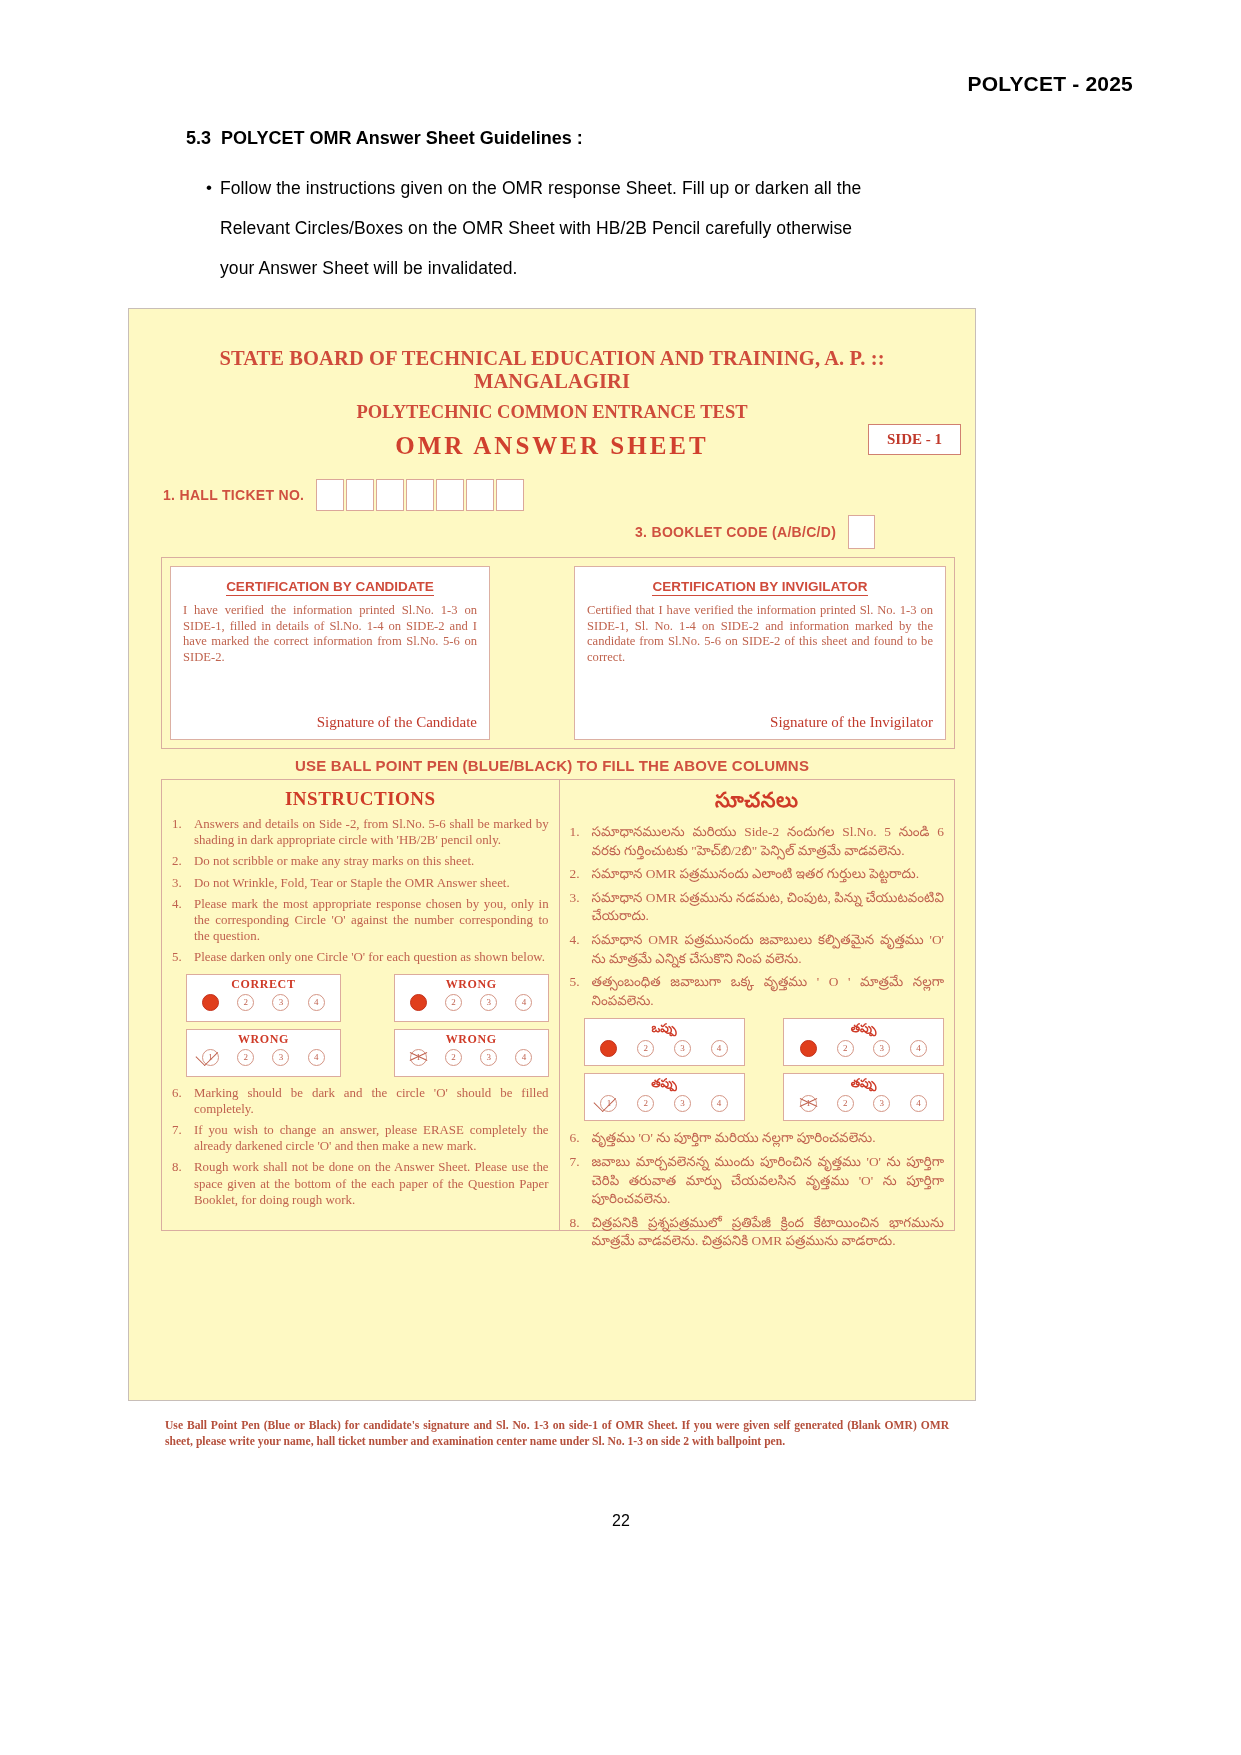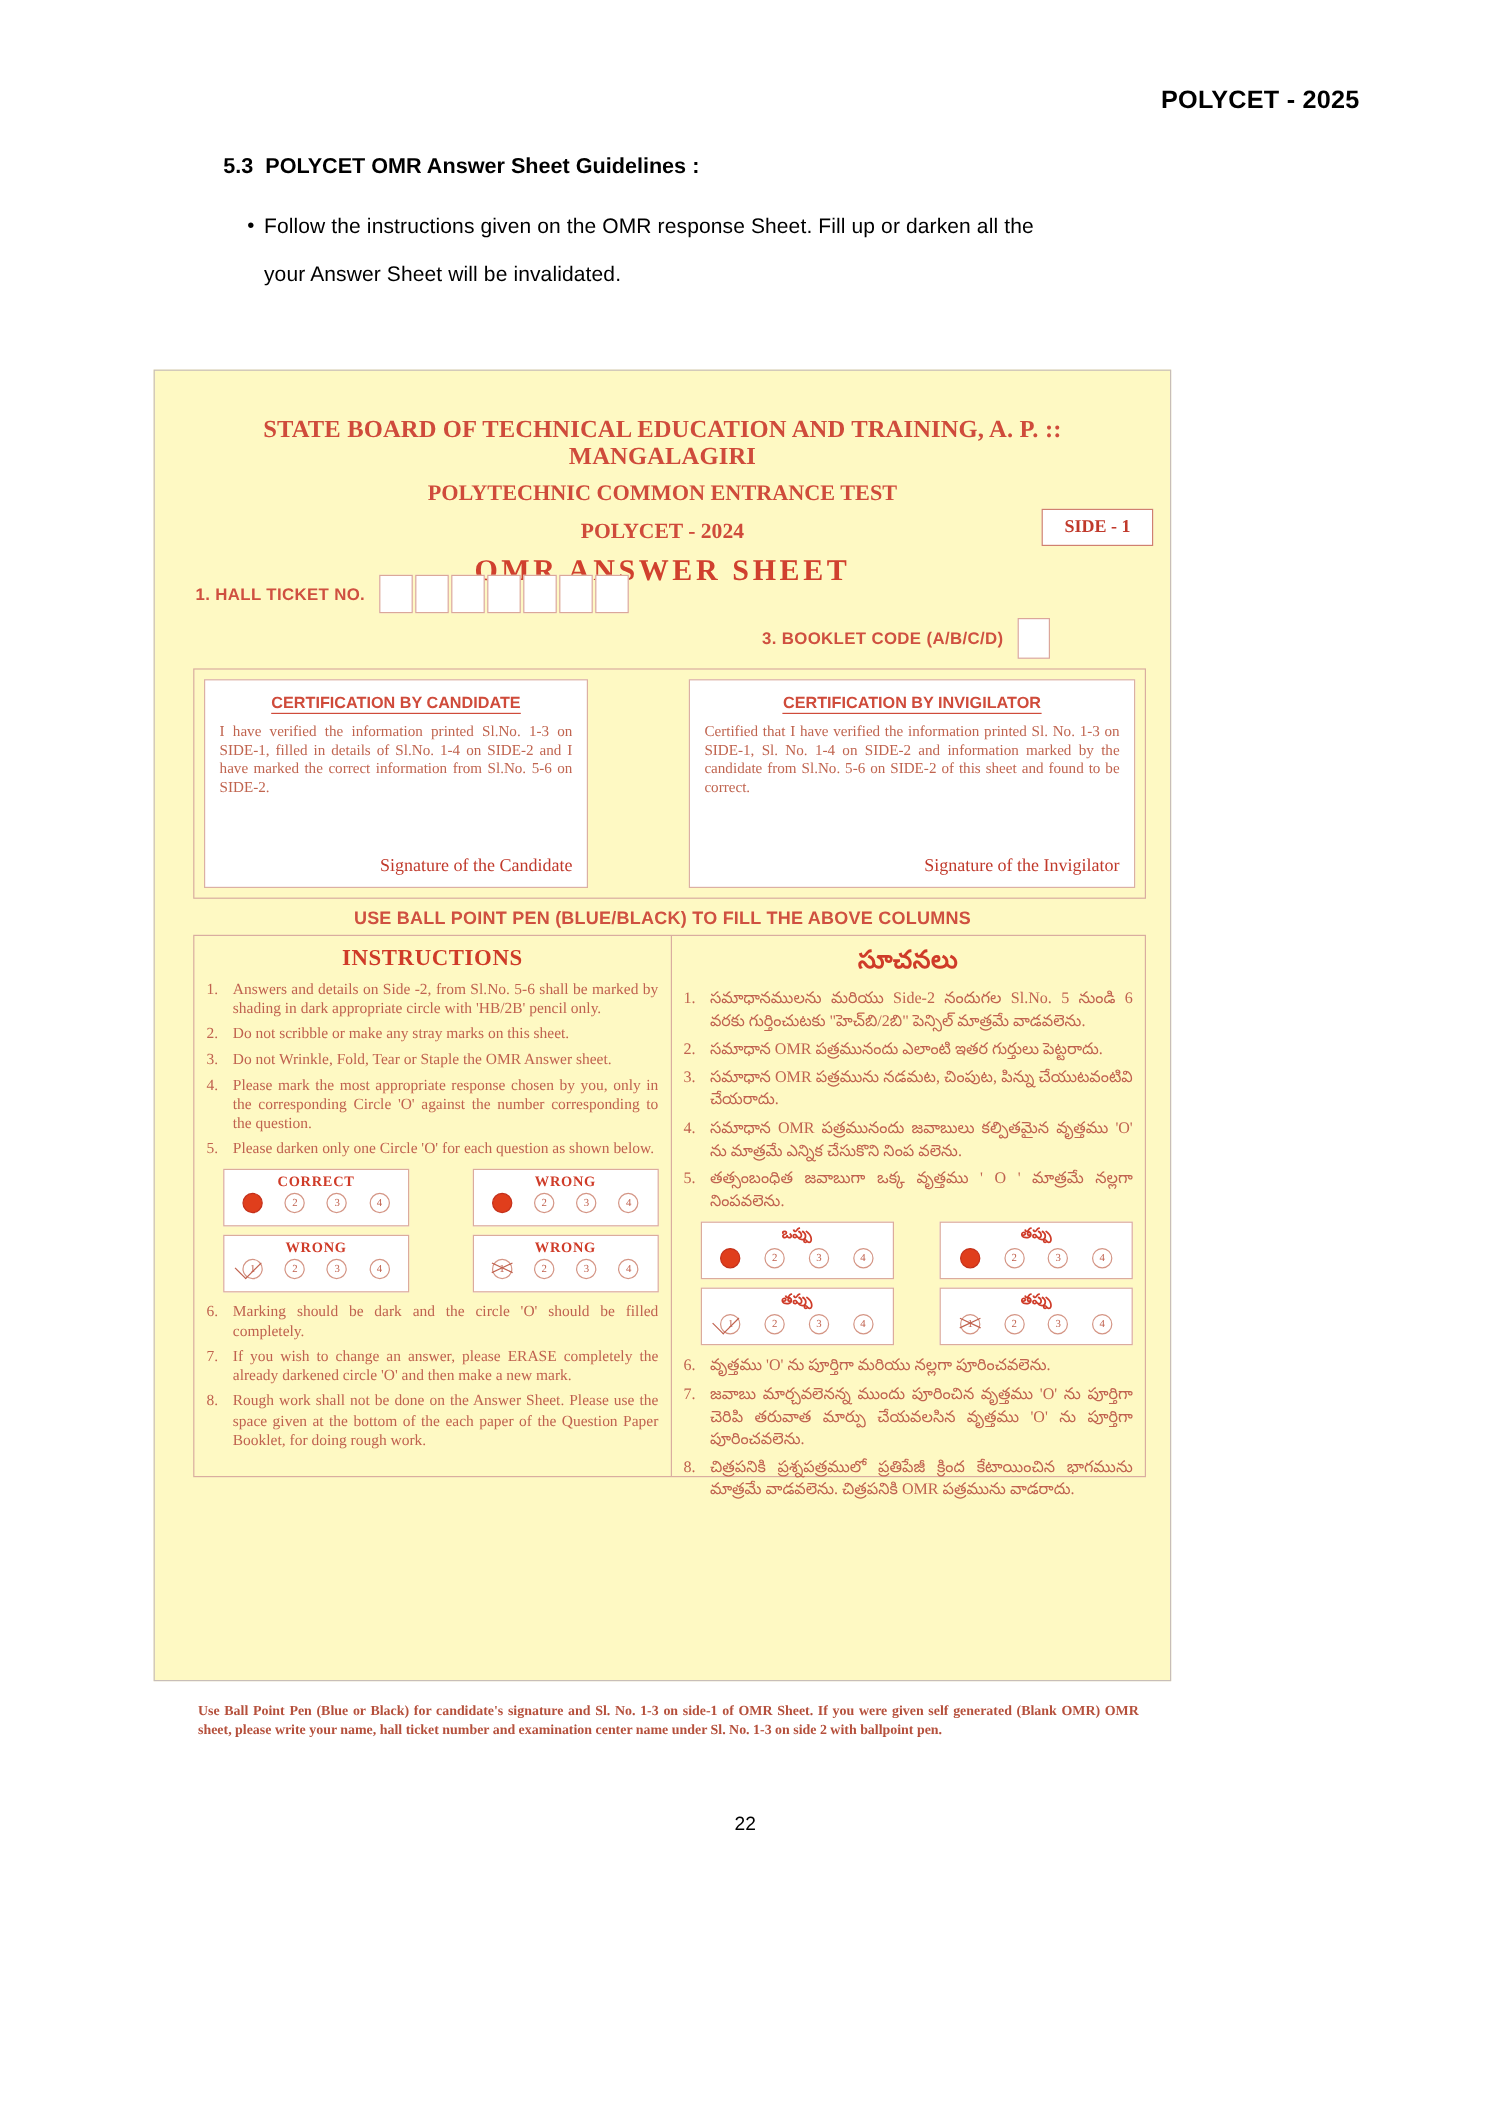--- a/index.html
+++ b/index.html
@@ -194,30 +194,33 @@
     <span class="num">5.3</span><span>POLYCET OMR Answer Sheet Guidelines :</span>
   </div>
 
   <div class="bullet-block">
     <div class="bullet-row">
       <div class="bullet-dot">•</div>
       <div class="bullet-text">Follow the instructions given on the OMR response Sheet. Fill up or darken all the</div>
     </div>
     <div class="bullet-row">
       <div class="bullet-dot"></div>
+      <div class="bullet-text">Relevant Circles/Boxes on the OMR Sheet with HB/2B Pencil carefully otherwise</div>
+    </div>
+    <div class="bullet-row">
+      <div class="bullet-dot"></div>
       <div class="bullet-text">your Answer Sheet will be invalidated.</div>
     </div>
   </div>
 
   <div class="omr-frame">
     <div class="omr-inner">
 
       <div class="omr-title-1">STATE BOARD OF TECHNICAL EDUCATION AND TRAINING, A. P. :: MANGALAGIRI</div>
       <div class="omr-title-2">POLYTECHNIC COMMON ENTRANCE TEST</div>
-      <div class="omr-title-3">POLYCET - 2024</div>
       <div class="omr-title-4">OMR ANSWER SHEET</div>
       <div class="side-box">SIDE - 1</div>
 
       <div class="field-row row-hall">
         <span class="field-label">1. HALL TICKET NO.</span>
         <span class="boxes">
           <span class="cell"></span>
           <span class="cell"></span>
           <span class="cell"></span>
           <span class="cell"></span>

